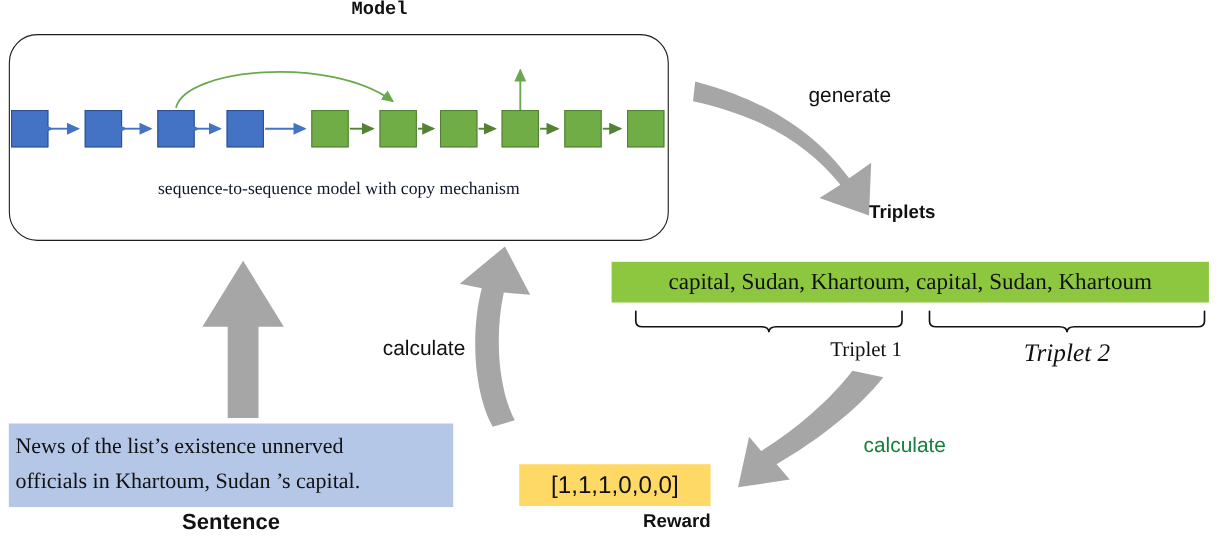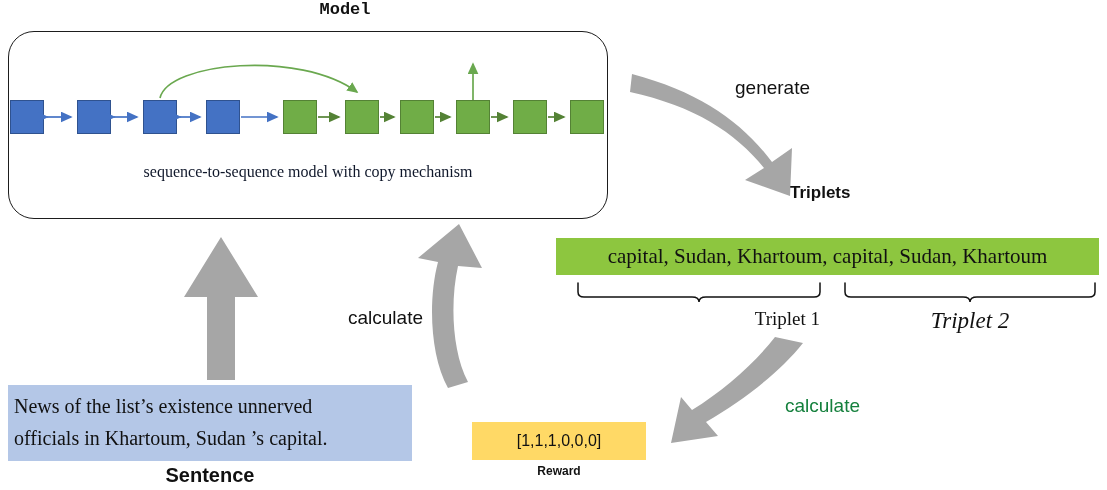--- a/index.html
+++ b/index.html
@@ -38,23 +38,23 @@
   
   #sentence-box{left:8px;top:385px;width:404px;height:76px;background:#B4C7E7;}
   #sentence-text{left:14px;top:390px;width:394px;
      font-family:"Liberation Serif",serif;font-size:20px;color:#111;line-height:32px;}
   #sentence-title{left:110px;top:464px;width:200px;text-align:center;
      font-weight:bold;font-size:20px;color:#111;}
 
   
   #reward-box{left:472px;top:422px;width:174px;height:38px;background:#FFD966;}
   #reward-text{left:472px;top:422px;width:174px;height:38px;line-height:38px;
-     text-align:center;font-size:16px;color:#111;}
-  #reward-title{left:472px;top:464px;width:174px;text-align:center;
-     font-weight:bold;font-size:12px;color:#111;}
+     text-align:center;font-size:22px;color:#111;}
+  #reward-title{left:472px;top:464px;width:174px;text-align:right;
+     font-weight:bold;font-size:17px;color:#111;}
 
   
   #label-generate{left:735px;top:77px;font-size:19px;color:#111;}
   #label-optimize{left:348px;top:307px;font-size:19px;color:#111;}
   #label-calculate{left:785px;top:395px;font-size:19px;color:#15803d;}
 </style>
 </head>
 <body>
 
 <div class="stage">

